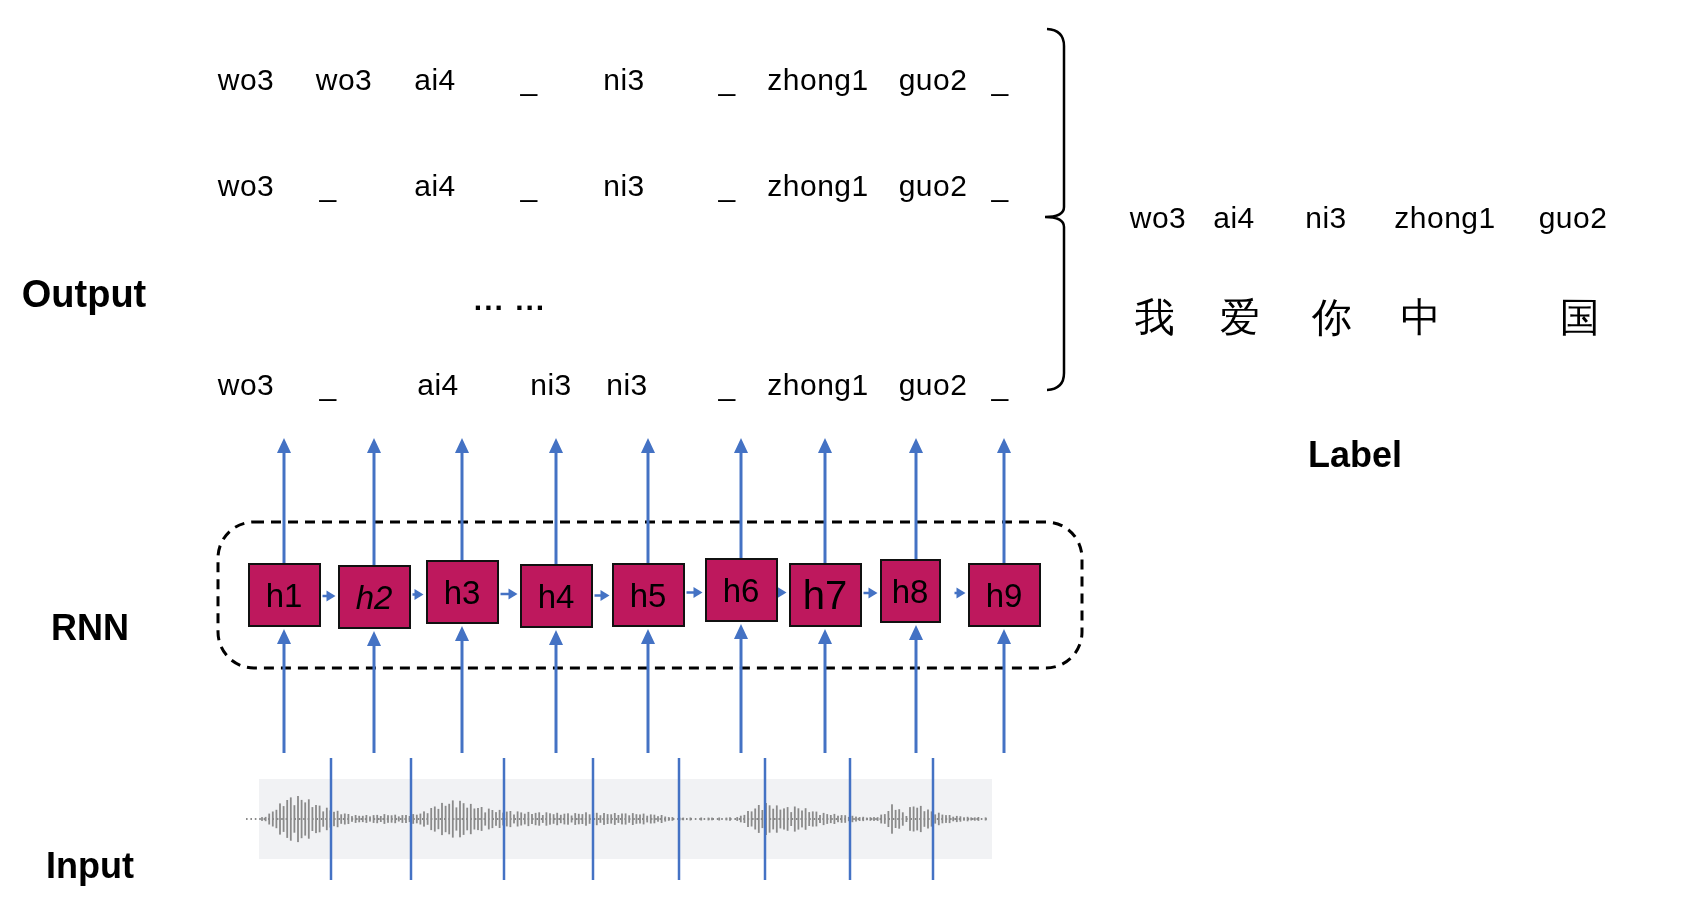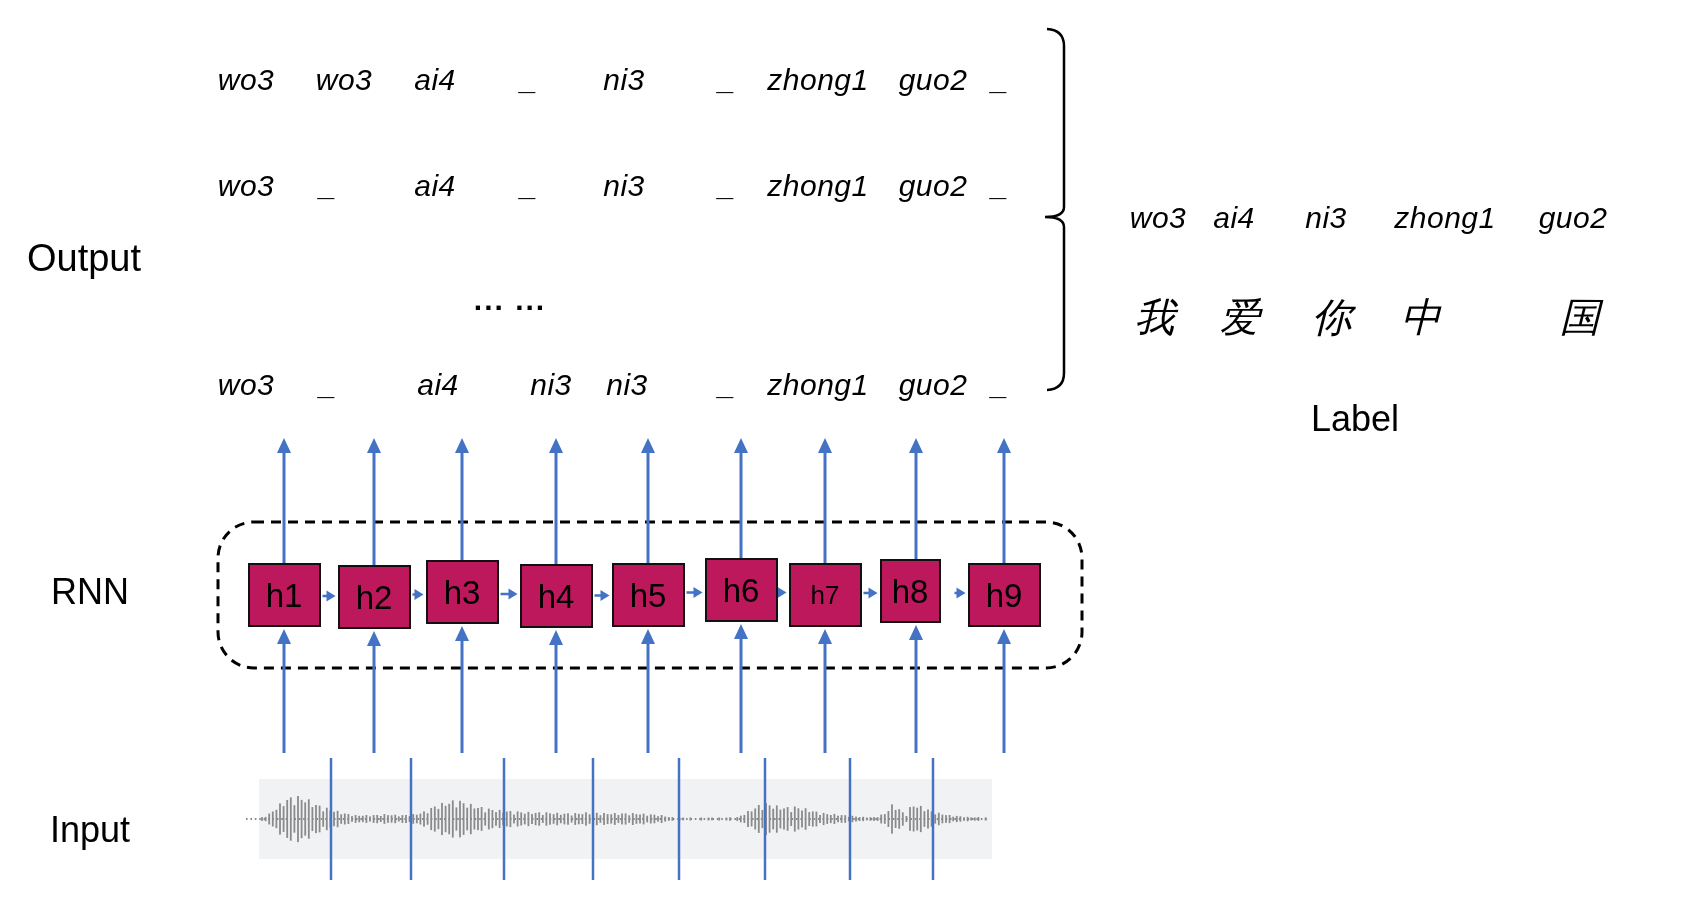--- a/index.html
+++ b/index.html
@@ -1,28 +1,28 @@
 <!DOCTYPE html>
 <html><head>
 <meta charset="utf-8">
 <style>
   html,body{margin:0;padding:0;background:#ffffff;}
   #canvas{
     position:relative;width:1708px;height:906px;background:#ffffff;overflow:hidden;
     font-family:"Liberation Sans","DejaVu Sans",sans-serif;color:#000;
   }
   #layer{position:absolute;left:0;top:0;z-index:1;}
-  .lbl{position:absolute;transform:translate(-50%,-50%);font-weight:normal;white-space:nowrap;z-index:2;}
+  .lbl{position:absolute;transform:translate(-50%,-50%);font-weight:bold;white-space:nowrap;z-index:2;margin-top:36px;}
   #output-label{left:84px;top:258px;font-size:38px;}
   #rnn-label{left:90px;top:592px;font-size:36px;}
   #input-label{left:90px;top:830px;font-size:36px;}
   #label-caption{left:1355px;top:419px;font-size:36px;}
   .tok{
     position:absolute;transform:translate(-50%,-50%);font-size:30px;letter-spacing:.5px;
-    white-space:nowrap;z-index:2;line-height:1;font-style:italic;
+    white-space:nowrap;z-index:2;line-height:1;
   }
   #ellipsis{position:absolute;transform:translate(-50%,-50%);font-size:30px;font-weight:bold;
     letter-spacing:2px;z-index:2;}
   .hbox{
     position:absolute;box-sizing:border-box;border:2.5px solid #111;background:#be185d;
     display:flex;align-items:center;justify-content:center;font-size:33px;z-index:2;line-height:1;
   }
   .hanzi{font-size:40px;}
 </style>
 </head>
@@ -288,26 +288,26 @@
       <line x1="1004" y1="753" x2="1004" y2="640" stroke="#4472C4" stroke-width="3"></line>
       <polygon points="1004,629 997,644 1011,644" fill="#4472C4"></polygon>
     </svg>
 
   <div class="lbl" id="output-label">Output</div>
   <div class="lbl" id="rnn-label">RNN</div>
   <div class="lbl" id="input-label">Input</div>
   <div class="lbl" id="label-caption">Label</div>
   <div id="ellipsis" style="left: 510px; top: 300px;">... ...</div>
 <div class="hbox" style="left: 247.5px; top: 563px; width: 73px; height: 64px; font-size: 33px;">h1</div>
-    <div class="hbox" style="left: 337.5px; top: 565px; width: 73px; height: 64px; font-size: 33px;">h2</div>
+    <div class="hbox" style="left: 337.5px; top: 565px; width: 73px; height: 64px; font-size: 33px; font-style: italic;">h2</div>
     <div class="hbox" style="left: 425.5px; top: 560px; width: 73px; height: 64px; font-size: 33px; text-align: right;">h3</div>
     <div class="hbox" style="left: 519.5px; top: 564px; width: 73px; height: 64px; font-size: 33px;">h4</div>
     <div class="hbox" style="left: 611.5px; top: 563px; width: 73px; height: 64px; font-size: 33px;">h5</div>
     <div class="hbox" style="left: 704.5px; top: 558px; width: 73px; height: 64px; font-size: 33px;">h6</div>
-    <div class="hbox" style="left: 788.5px; top: 563px; width: 73px; height: 64px; font-size: 26px;">h7</div>
+    <div class="hbox" style="left: 788.5px; top: 563px; width: 73px; height: 64px; font-size: 40px;">h7</div>
     <div class="hbox" style="left: 879.5px; top: 559px; width: 61px; height: 64px; font-size: 33px;">h8</div>
     <div class="hbox" style="left: 967.5px; top: 563px; width: 73px; height: 64px; font-size: 33px;">h9</div>
     <div class="tok" style="left: 246px; top: 80px;">wo3</div>
     <div class="tok" style="left: 344px; top: 80px;">wo3</div>
     <div class="tok" style="left: 435px; top: 80px;">ai4</div>
     <div class="tok" style="left: 529px; top: 80px;">_</div>
     <div class="tok" style="left: 624px; top: 80px;">ni3</div>
     <div class="tok" style="left: 727px; top: 80px;">_</div>
     <div class="tok" style="left: 818px; top: 80px;">zhong1</div>
     <div class="tok" style="left: 933px; top: 80px;">guo2</div>

